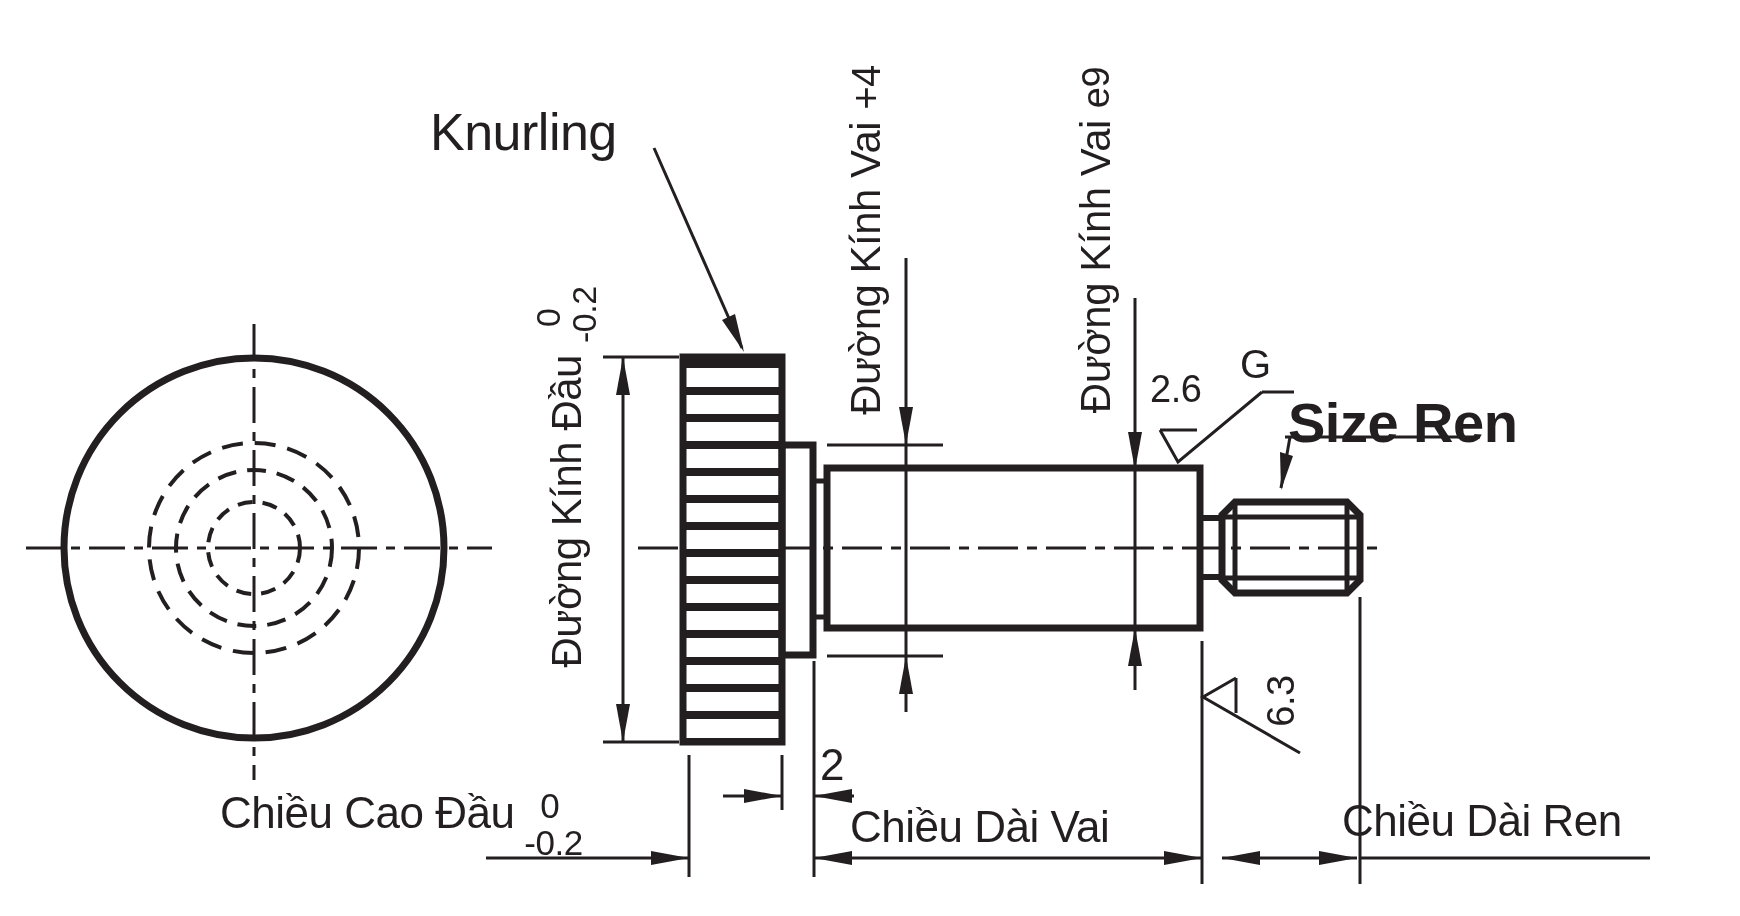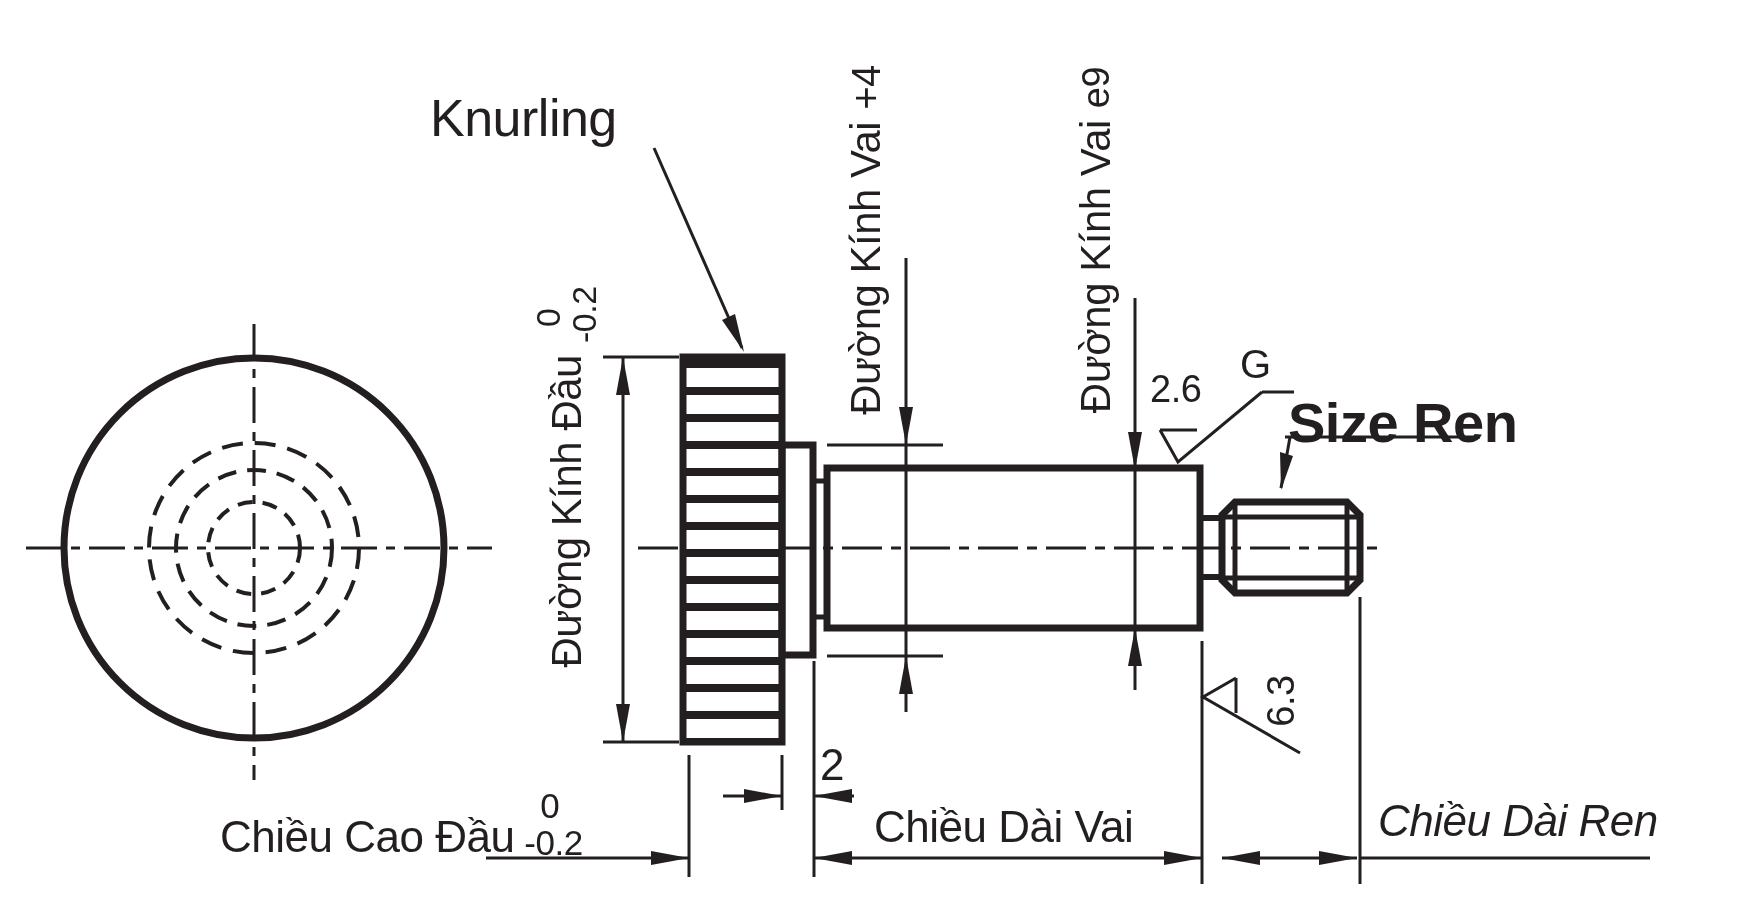--- a/index.html
+++ b/index.html
@@ -6,21 +6,21 @@
   #canvas{position:relative;width:1740px;height:916px;background:#ffffff;overflow:hidden;
           font-family:"Liberation Sans", sans-serif;color:#231f20;}
   #linework{position:absolute;left:0;top:0;}
   .lbl{position:absolute;white-space:nowrap;color:#231f20;letter-spacing:-0.5px;}
   .rot{transform:rotate(-90deg);display:flex;align-items:center;justify-content:center;gap:12px;}
   .dimtext{font-size:44px;font-weight:400;}
   .vdimtext{font-size:42px;font-weight:400;}
   .suffix{font-size:40px;}
   .tolstack{display:flex;flex-direction:column;align-items:flex-start;font-size:34px;line-height:1.05;}
   .tolstack .upper{padding-left:16px;}
-  .row{display:flex;align-items:flex-end;gap:10px;}
+  .row{display:flex;align-items:flex-start;gap:10px;}
   .knurl-callout{font-size:52px;}
   .size-ren{font-size:56px;font-weight:700;}
   .small-mark{font-size:38px;}
   .gmark{font-size:40px;}
   .num2{font-size:44px;}
 </style>
 </head>
 <body>
 
 <div id="canvas">
@@ -119,21 +119,21 @@
       <polyline points="1160,430 1178,462 1262,392"></polyline>
       <path d="M1262 392 H1294"></path>
       <path d="M1160 430 H1197"></path>
     </g>
     <g stroke="#231f20" stroke-width="3" fill="none">
       <polyline points="1236,678 1203,697 1300,753"></polyline>
       <path d="M1236 678 V713"></path>
     </g>
   </svg>
 
-  <div class="lbl knurl-callout" style="left:430px;top:88px;">Knurling</div>
+  <div class="lbl knurl-callout" style="left:430px;top:102px;">Knurling</div>
 
   <div class="lbl rot" style="left:367px;top:427px;width:400px;height:100px;">
     <span class="vdimtext">Đường Kính Đầu</span>
     <span class="tolstack">
       <span class="upper">0</span>
       <span class="lower">-0.2</span>
     </span>
   </div>
 
   <div class="lbl rot" style="left:666px;top:205px;width:400px;height:70px;">
@@ -157,17 +157,17 @@
   <div class="lbl num2" style="left:820px;top:740px;">2</div>
 
   <div class="lbl row" style="left:220px;top:788px;">
     <span class="dimtext">Chiều Cao Đầu</span>
     <span class="tolstack" style="font-size:35px;">
       <span class="upper">0</span>
       <span class="lower">-0.2</span>
     </span>
   </div>
 
-  <div class="lbl dimtext" style="left:850px;top:802px;margin-left:24px;">Chiều Dài Vai</div>
+  <div class="lbl dimtext" style="left:850px;top:802px;">Chiều Dài Vai</div>
 
-  <div class="lbl dimtext" style="left:1378px;top:796px;font-style:italic;">Chiều Dài Ren</div>
+  <div class="lbl dimtext" style="left:1342px;top:796px;">Chiều Dài Ren</div>
 
 </div>
 
 </body></html>

